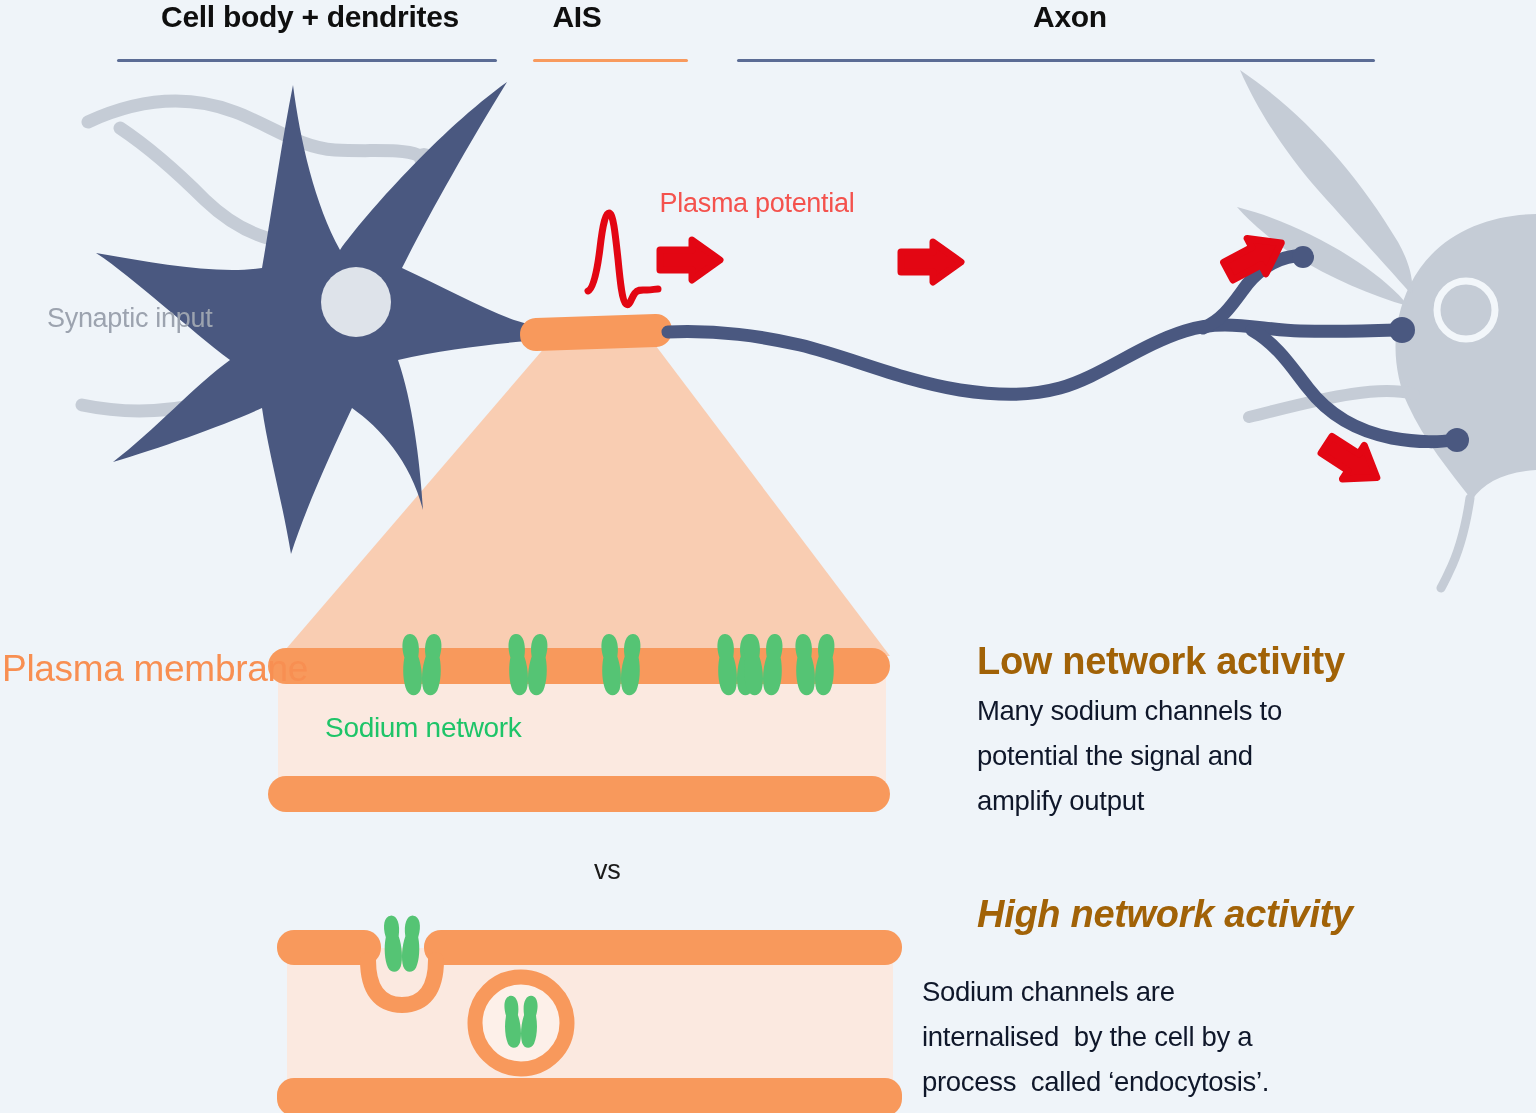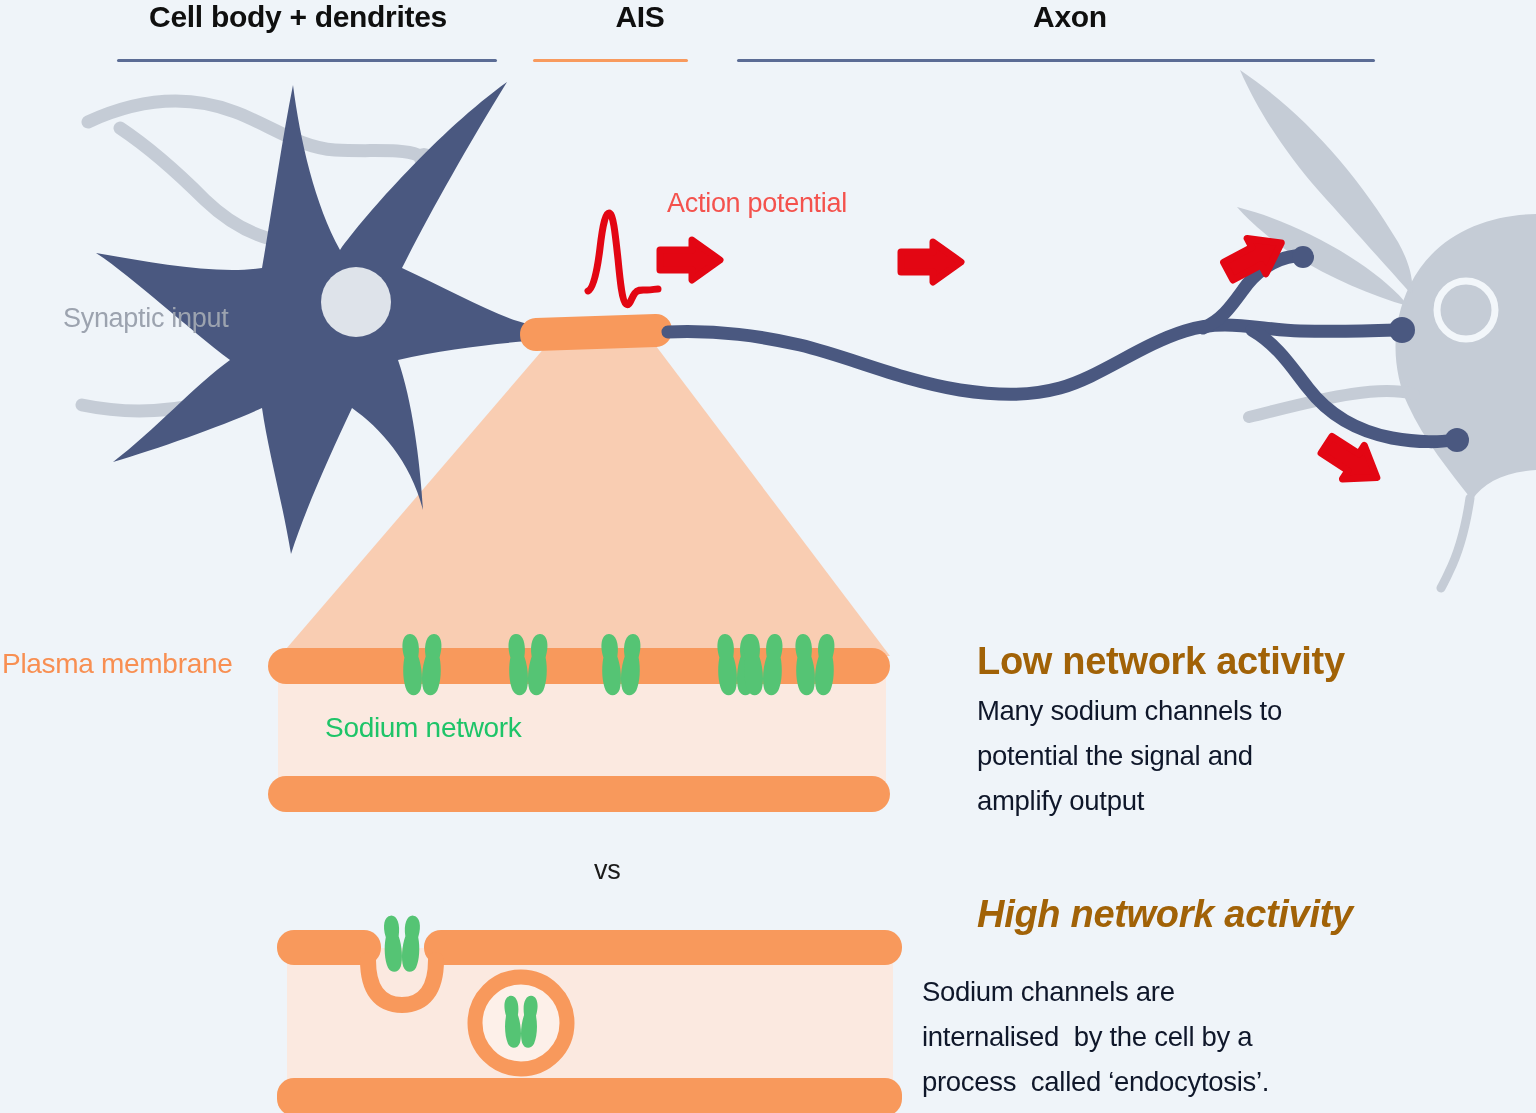--- a/index.html
+++ b/index.html
@@ -7,22 +7,22 @@
     position:relative;
     width:1536px;height:1113px;
     background:#eff4f9;
     overflow:hidden;
     font-family:"Liberation Sans", sans-serif;
   }
   .art{position:absolute;left:0;top:0;}
   .txt{position:absolute;white-space:pre;letter-spacing:-0.3px;}
   .hdr{font-weight:bold;font-size:30px;color:#0f0f0f;transform:translateX(-50%);}
   .coral{color:#f4524d;font-size:27px;transform:translateX(-50%);}
-  .muted{color:#9ca3af;font-size:27px;margin-left:16px;}
-  .orange-lbl{color:#f88f52;font-size:28px;}
+  .muted{color:#9ca3af;font-size:27px;}
+  .orange-lbl{color:#f88f52;font-size:37px;}
   .green-lbl{color:#1ec468;font-size:28px;}
   .vs{color:#1b1b1b;font-size:27px;}
   .block-head{position:absolute;font-weight:bold;font-size:38px;color:#a16207;white-space:pre;letter-spacing:-0.3px;}
   .block-body{position:absolute;font-size:27.5px;color:#0f172a;}
   .block-body .line{white-space:pre;line-height:45px;letter-spacing:-0.3px;}
   .underline{position:absolute;height:3px;border-radius:2px;}
   .ul-navy{background:#5b6c95;}
   .ul-orange{background:#f89a5e;}
 </style>
 </head>
@@ -149,30 +149,30 @@
 
       <path d="M 368,960 C 368,990 380,1005 402,1005 C 424,1005 436,990 436,960" fill="none" stroke="#f8995c" stroke-width="16" stroke-linecap="round"></path>
       <use href="#chan" transform="translate(402,945) scale(0.92)"></use>
 
       <circle cx="521" cy="1023" r="46" fill="#fdf0e9" stroke="#f8995c" stroke-width="15"></circle>
       <use href="#chan" transform="translate(521,1023) scale(0.85)"></use>
       <rect x="277" y="1078" width="625" height="38" rx="17" fill="#f8995c"></rect>
     </g>
   </svg>
 
-  <div class="txt hdr" style="left:298px;top:0px;">Cell body + dendrites</div>
-  <div class="txt hdr" style="left:640px;top:0px;text-align:center;">AIS</div>
+  <div class="txt hdr" style="left:310px;top:0px;">Cell body + dendrites</div>
+  <div class="txt hdr" style="left:577px;top:0px;text-align:center;">AIS</div>
   <div class="txt hdr" style="left:1070px;top:0px;">Axon</div>
 
   <div class="underline ul-navy" style="left:117px;top:59px;width:380px;"></div>
   <div class="underline ul-orange" style="left:533px;top:59px;width:155px;"></div>
   <div class="underline ul-navy" style="left:737px;top:59px;width:638px;"></div>
 
   <div class="txt muted" style="left:47px;top:303px;">Synaptic input</div>
-  <div class="txt coral" style="left:757px;top:188px;">Action potential</div>
+  <div class="txt coral" style="left:757px;top:188px;">Plasma potential</div>
   <div class="txt orange-lbl" style="left:2px;top:648px;">Plasma membrane</div>
   <div class="txt green-lbl" style="left:325px;top:712px;">Sodium network</div>
   <div class="txt vs" style="left:594px;top:855px;">vs</div>
 
   <div class="block-head" style="left:977px;top:640px;">Low network activity</div>
   <div class="block-body" style="left:977px;top:688px;">
     <div class="line">Many sodium channels to</div>
     <div class="line">potential the signal and</div>
     <div class="line">amplify output</div>
   </div>

